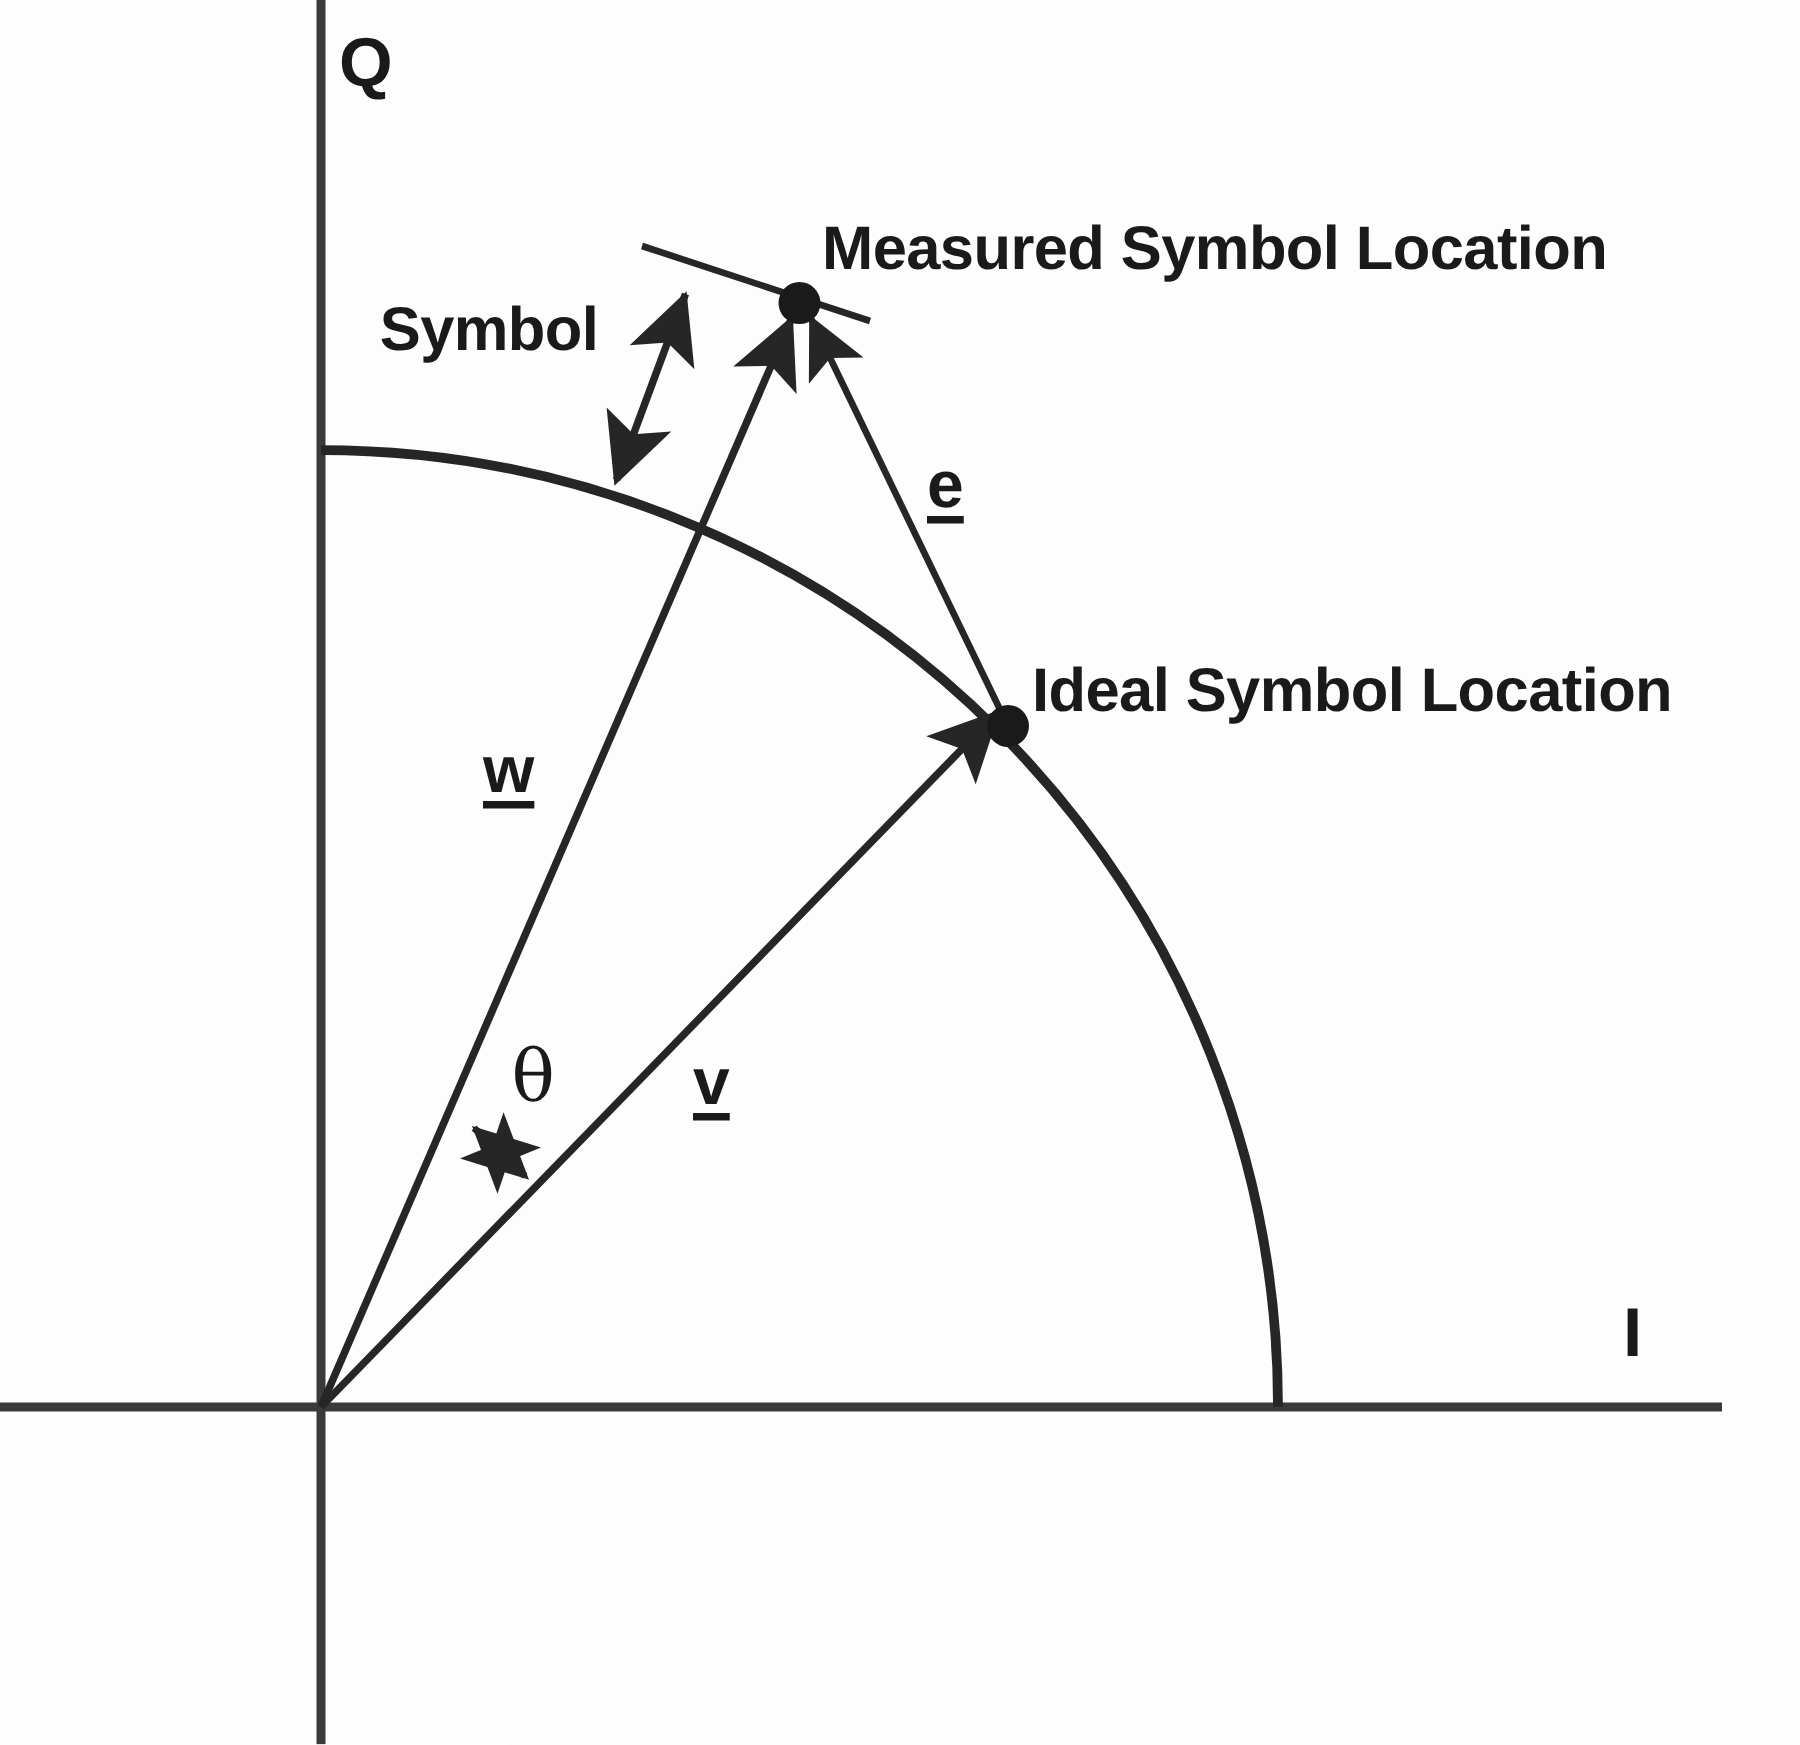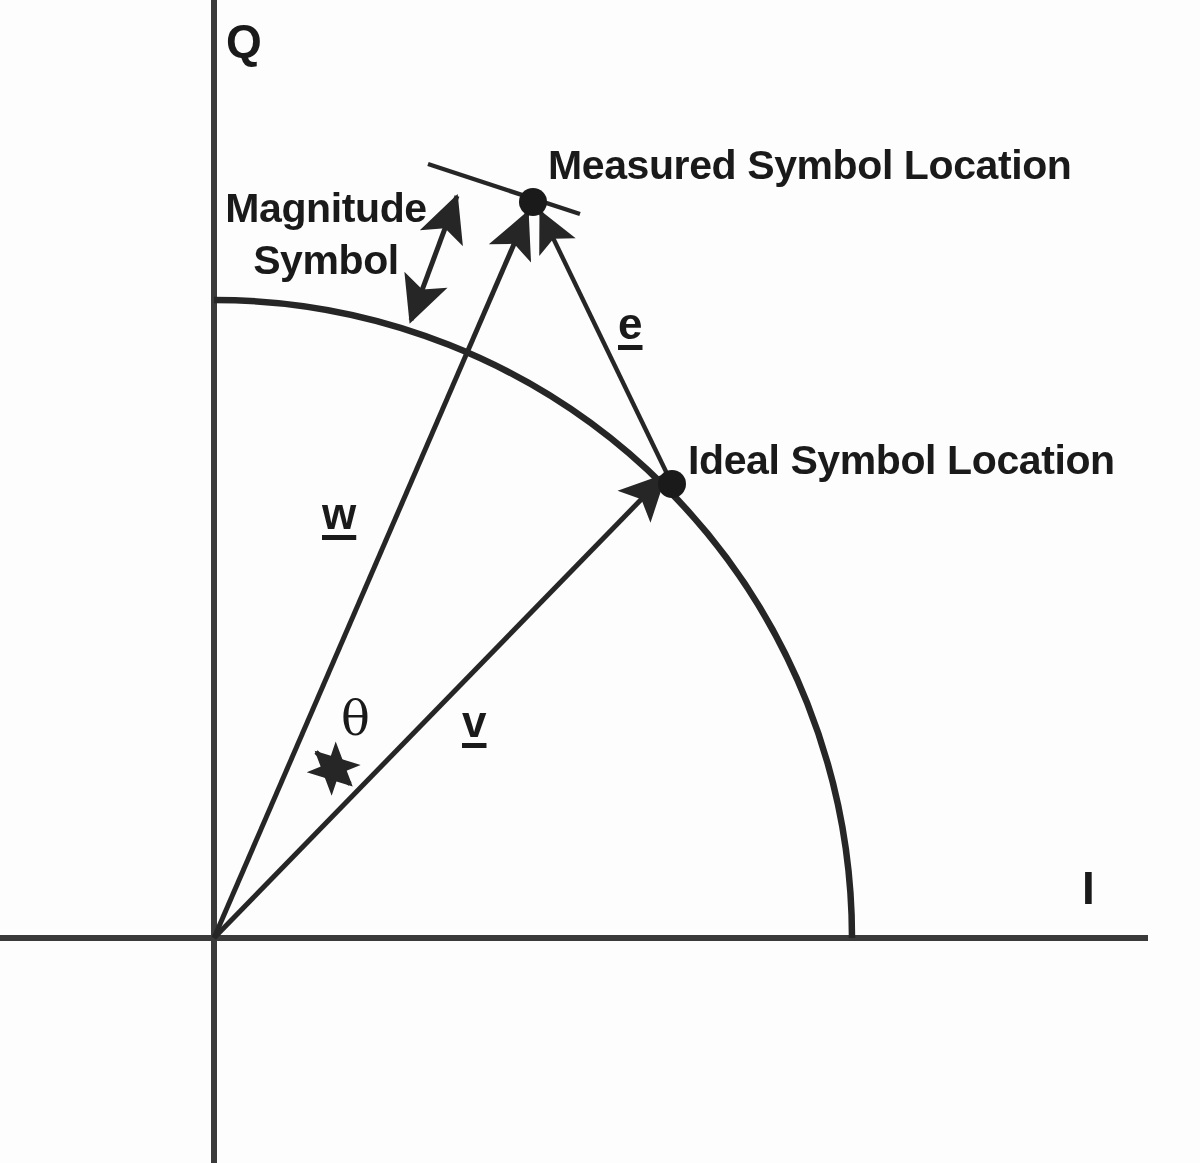--- a/index.html
+++ b/index.html
@@ -102,21 +102,20 @@
 
   <div class="lbl axis-label" style="left:226px; top:18px;">Q</div>
 
   <div class="lbl axis-label" style="left:1082px; top:865px;">I</div>
 
   <div class="lbl callout" style="left:548px; top:145px;">Measured Symbol Location</div>
 
   <div class="lbl callout" style="left:688px; top:440px;">Ideal Symbol Location</div>
 
   <div class="lbl annot" style="left:218px; top:188px; width:216px;">
-    <div>Magnitude</div>
     <div style="margin-top:11px;">Symbol</div>
   </div>
 
   <div class="lbl vec" style="left:322px; top:492px;">w</div>
 
   <div class="lbl vec" style="left:462px; top:700px;">v</div>
 
   <div class="lbl vec" style="left:618px; top:302px;">e</div>
 
   <div class="lbl theta" style="left:341px; top:694px;">θ</div>

